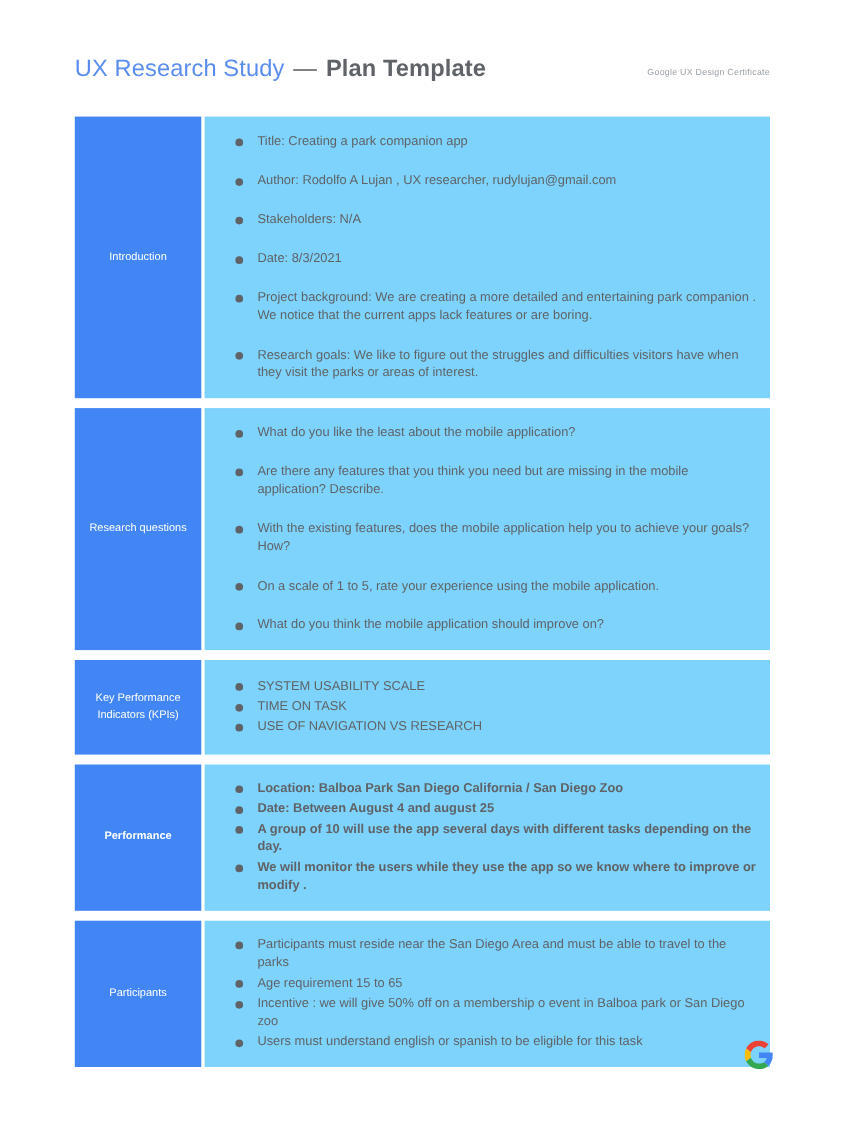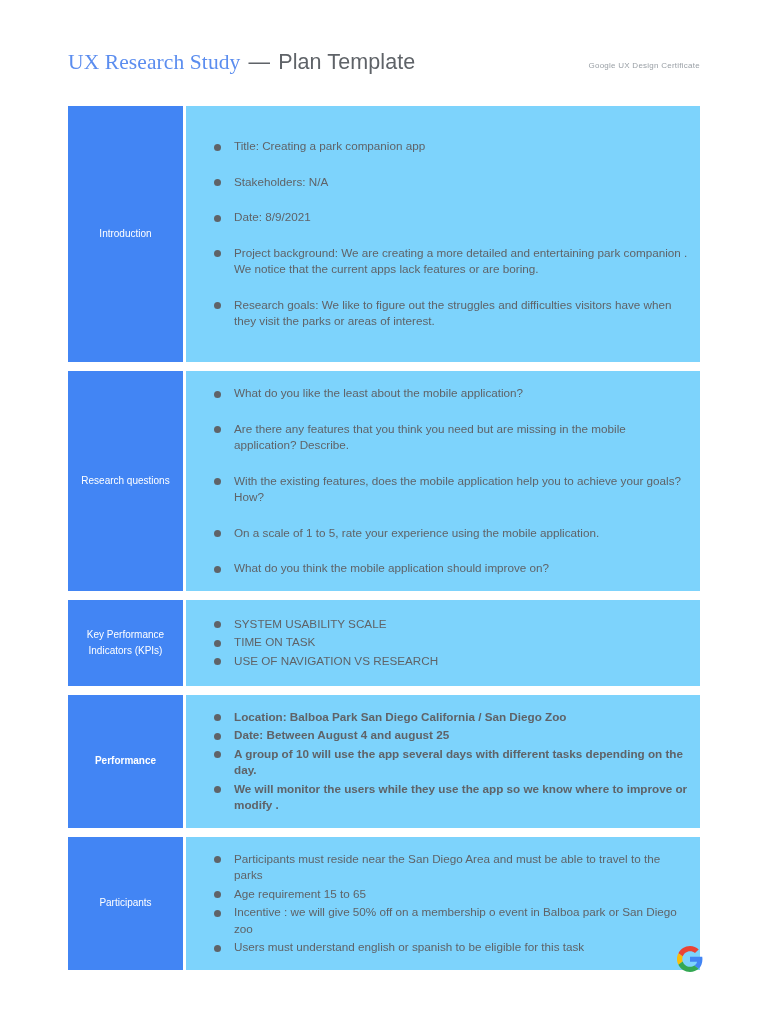--- a/index.html
+++ b/index.html
@@ -35,30 +35,29 @@
     justify-content: space-between;
   }
   .doc-title {
     font-size: 21.5px;
     letter-spacing: 0.1px;
     white-space: nowrap;
   }
   .doc-title .t-blue {
     color: #5b8def;
     font-weight: 400;
-    font-family: Liberation Serif, serif;
   }
   .doc-title .t-dash {
     color: #5f6368;
     font-weight: 400;
     padding: 0 2px;
   }
   .doc-title .t-grey {
     color: #5f6368;
-    font-weight: 400;
+    font-weight: 700;
   }
   .cert-label {
     font-size: 8px;
     color: #9aa0a6;
     letter-spacing: 0.25px;
     white-space: nowrap;
     padding-top: 6px;
   }
 
   
@@ -164,22 +163,23 @@
     <div class="cert-label">Google UX Design Certificate</div>
   </div>
 
   <div class="table">
 
     <div class="row row-introduction">
       <div class="label-cell">Introduction</div>
       <div class="content-cell">
         <ul class="bullets spaced">
           <li>Title: Creating a park companion app</li>
+          <li>Author: Rodolfo A Lujan , UX researcher, rudylujan@gmail.com</li>
           <li>Stakeholders: N/A</li>
-          <li>Date: 8/9/2021</li>
+          <li>Date: 8/3/2021</li>
           <li>Project background: We are creating a more detailed and entertaining park companion . We notice that the current apps lack features or are boring.</li>
           <li>Research goals: We like to figure out the struggles and difficulties visitors have when they visit the parks or areas of interest.</li>
         </ul>
       </div>
     </div>
 
     <div class="row row-research">
       <div class="label-cell">Research questions</div>
       <div class="content-cell">
         <ul class="bullets spaced">

